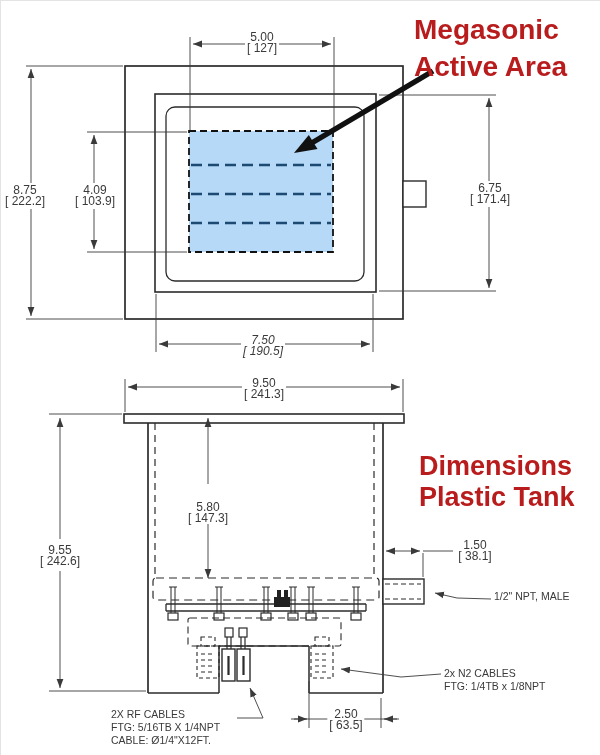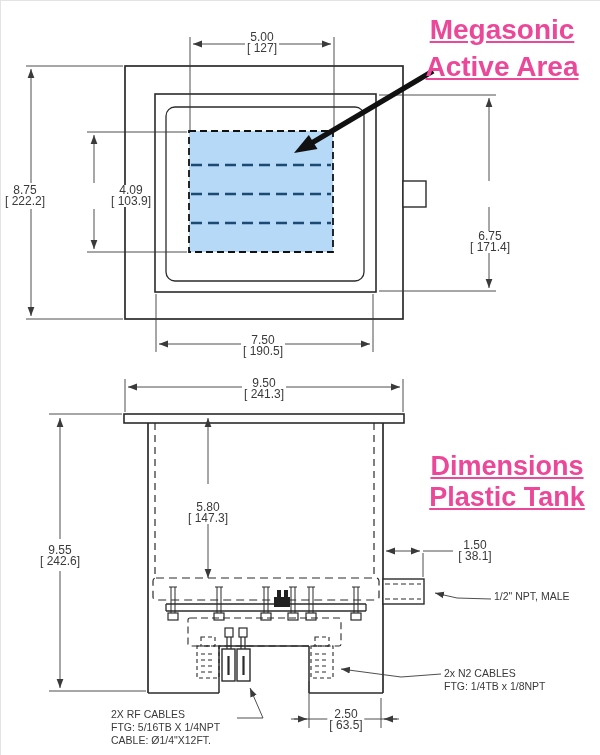--- a/index.html
+++ b/index.html
@@ -13,21 +13,21 @@
     position:absolute;transform:translateX(-50%);
     background:#ffffff;color:#3a3a3a;
     font-size:12px;line-height:11px;text-align:center;white-space:nowrap;
     padding:0 2px;
   }
   .callout{
     position:absolute;color:#3a3a3a;font-size:10.5px;line-height:13px;
     white-space:nowrap;background:transparent;
   }
   .big-title{
-    position:absolute;color:#ec4899;font-weight:bold;text-align:center;text-decoration:underline;
+    position:absolute;color:#b91c1c;font-weight:bold;text-align:left;
   }
   #title-megasonic{left:413px;top:10px;width:176px;font-size:28px;line-height:37px;}
   #title-plastic{left:418px;top:450px;width:176px;font-size:27px;line-height:31px;}
 </style>
 </head>
 <body>
 
 <div id="canvas">
 
   <svg id="linework" width="600" height="755" viewBox="0 0 600 755">
@@ -246,29 +246,29 @@
   </div>
 
   <div class="dim" style="left:261px;top:31px;">
     <div>5.00</div>
     <div>[ 127]</div>
   </div>
   <div class="dim" style="left:24px;top:184px;">
     <div>8.75</div>
     <div>[ 222.2]</div>
   </div>
-  <div class="dim" style="left:94px;top:184px;margin-left:36px;">
+  <div class="dim" style="left:94px;top:184px;">
     <div>4.09</div>
     <div>[ 103.9]</div>
   </div>
-  <div class="dim" style="left:489px;top:182px;margin-top:48px;">
+  <div class="dim" style="left:489px;top:182px;">
     <div>6.75</div>
     <div>[ 171.4]</div>
   </div>
-  <div class="dim" style="left:262px;top:334px;">
+  <div class="dim" style="left:262px;top:334px;font-style:italic;">
     <div>7.50</div>
     <div>[ 190.5]</div>
   </div>
 
   <div class="dim" style="left:263px;top:377px;">
     <div>9.50</div>
     <div>[ 241.3]</div>
   </div>
   <div class="dim" style="left:59px;top:544px;">
     <div>9.55</div>

